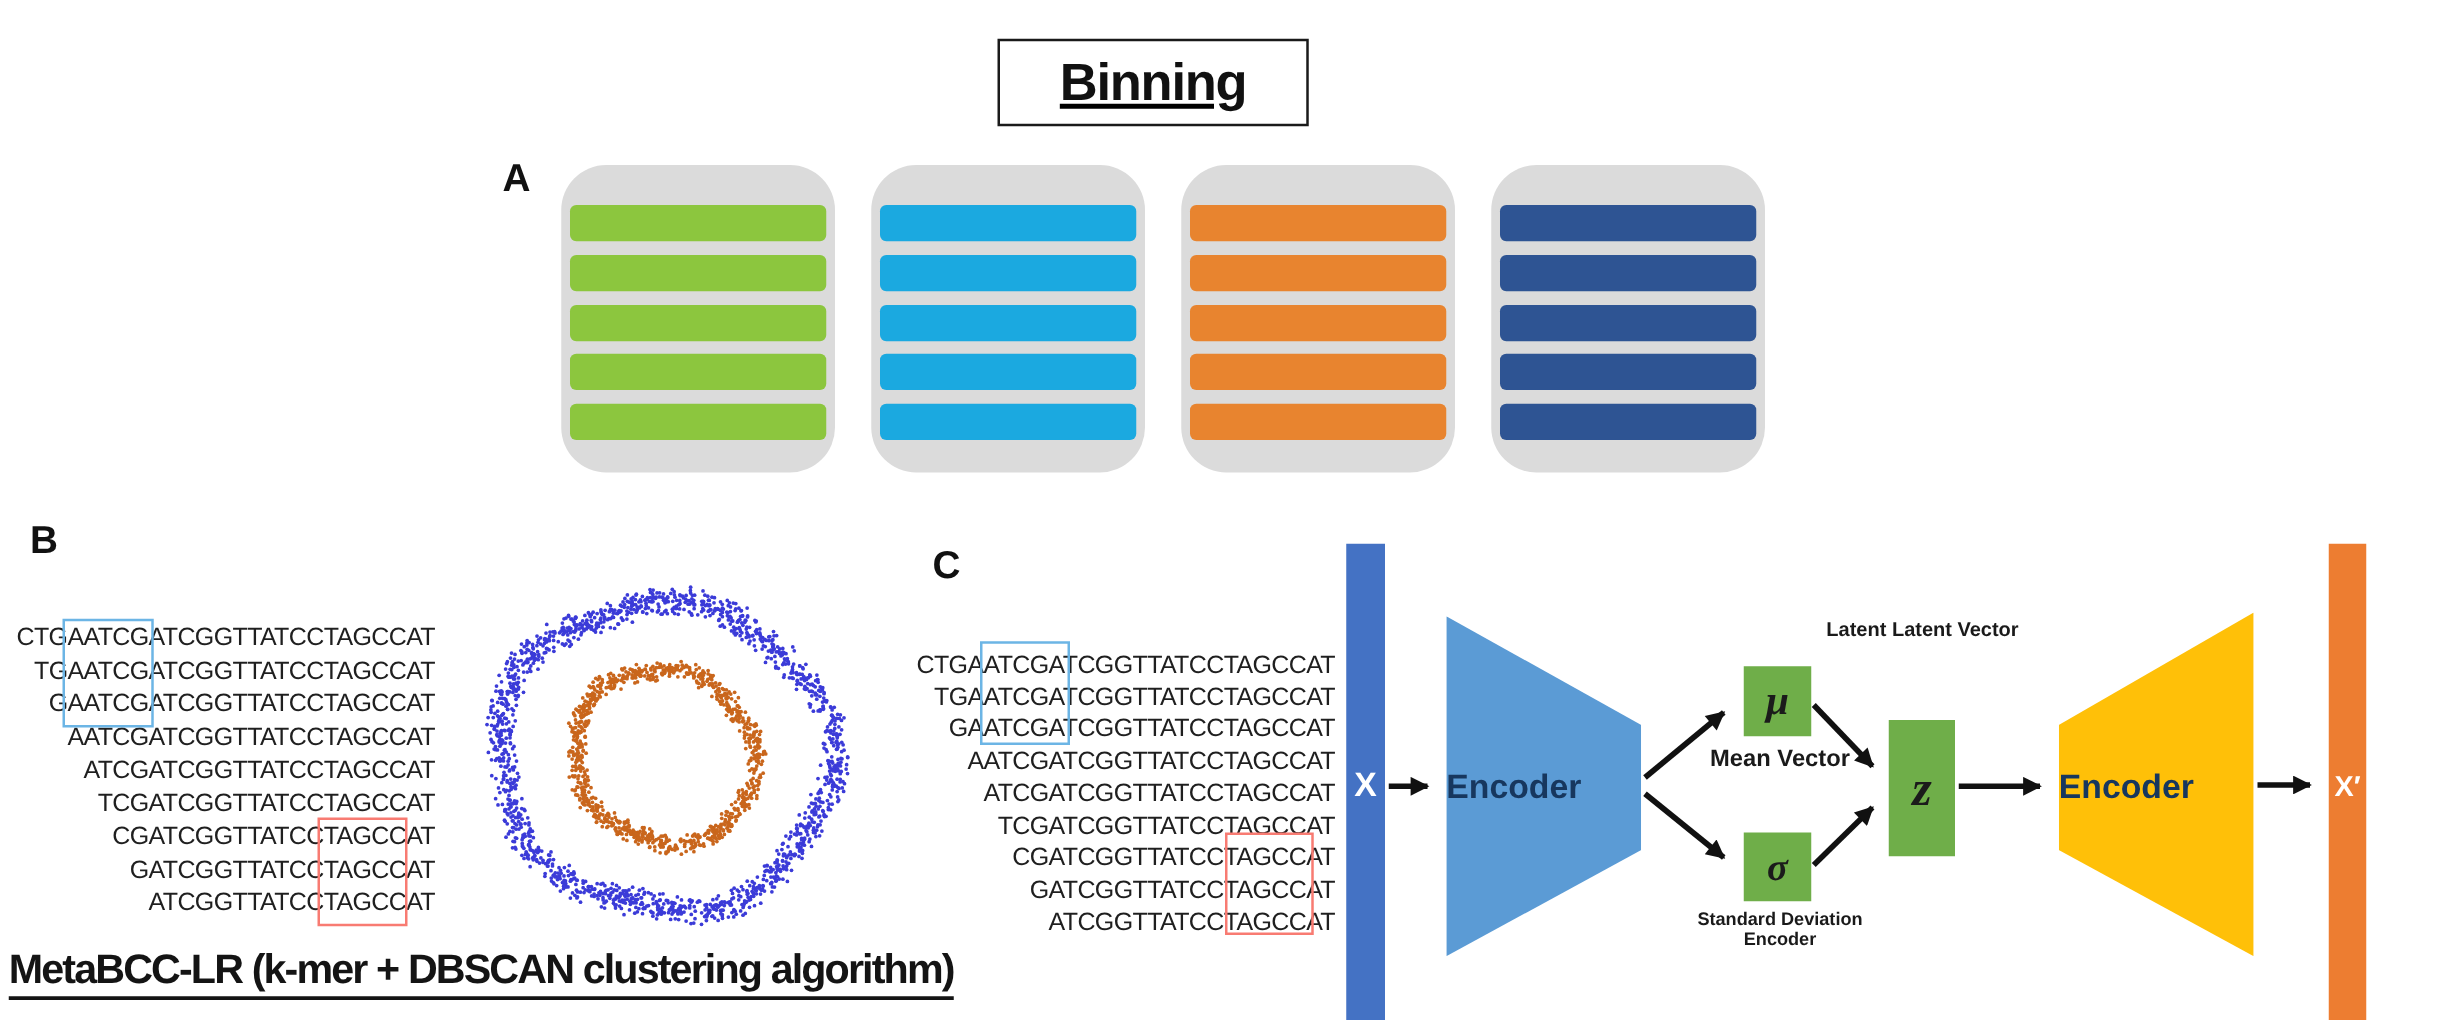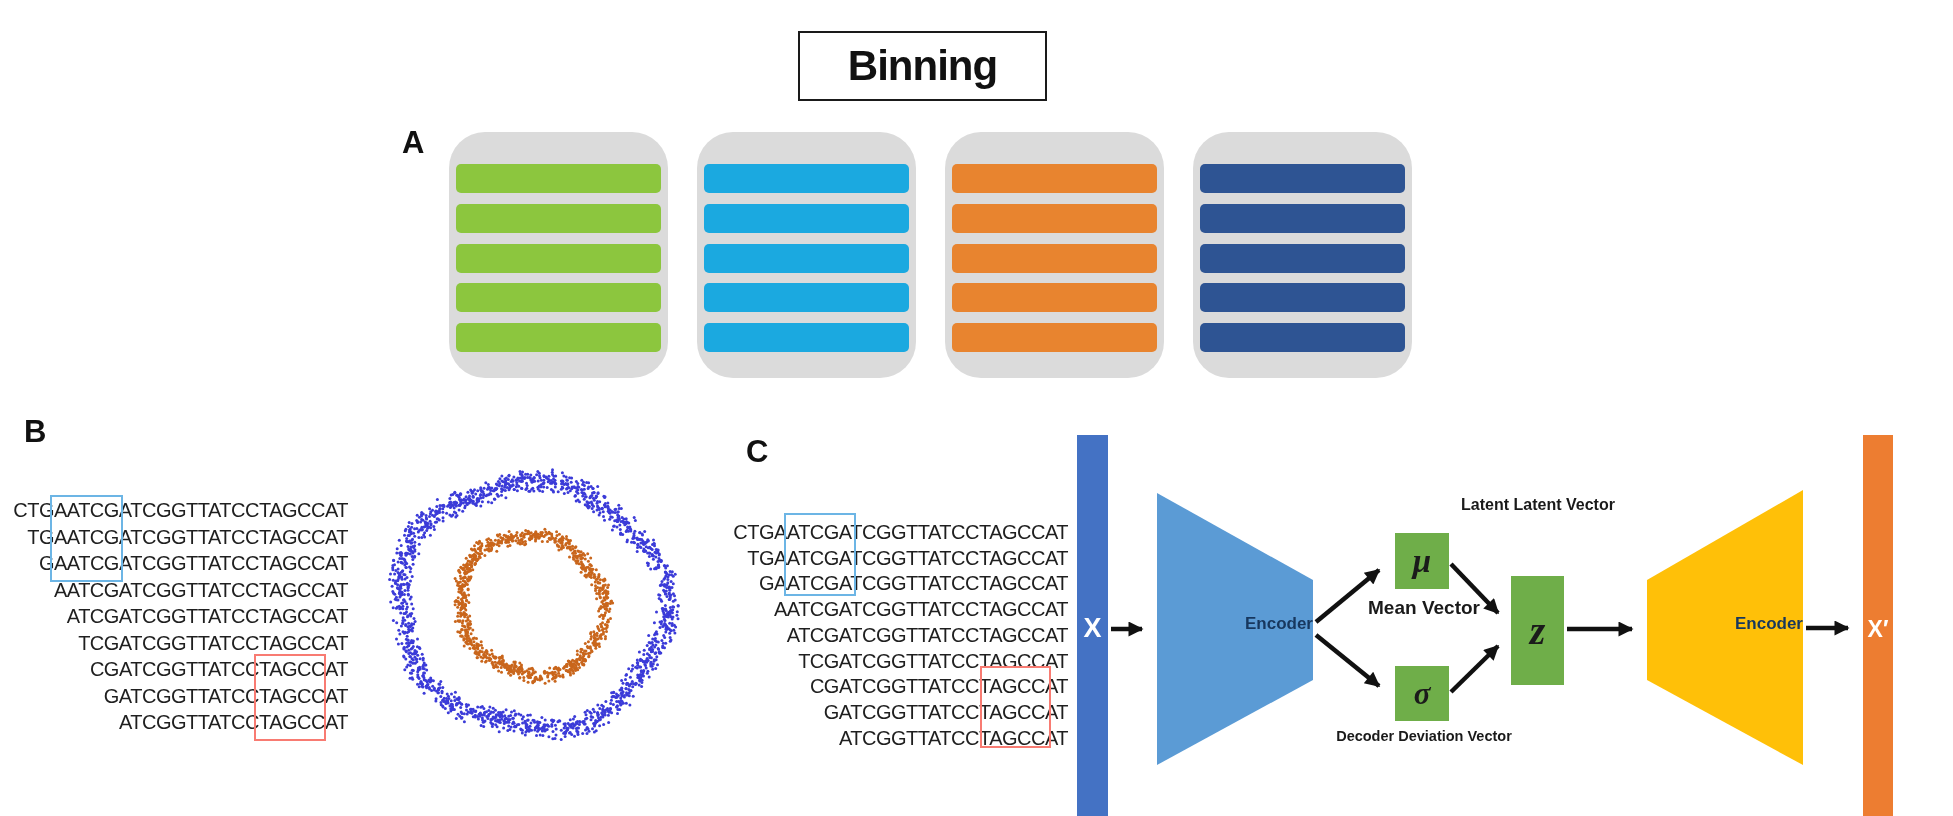--- a/index.html
+++ b/index.html
@@ -1,21 +1,21 @@
 <!DOCTYPE html>
 <html><head>
 <meta charset="utf-8">
 <style>
   html,body{margin:0;padding:0;background:#fff;}
   .stage{position:relative;width:1953px;height:816px;background:#ffffff;overflow:hidden;
          font-family:"Liberation Sans",sans-serif;}
 
   
   .title-box{position:absolute;left:798px;top:31px;width:245px;height:66px;
-             border:2.5px solid #1a1a1a;display:flex;align-items:center;justify-content:center;}
+             border:2.5px solid #1a1a1a;display:flex;align-items:center;justify-content:center;text-decoration:underline;}
   .title-text{font-size:42px;font-weight:800;color:#111;letter-spacing:-1px;}
 
   
   .panel-label{position:absolute;font-size:31px;font-weight:800;color:#111;}
 
   
   .bin{position:absolute;top:132px;width:219px;height:246px;border-radius:36px;}
   .bin .bar{position:absolute;left:7px;width:205px;height:29px;border-radius:5px;}
 
   
@@ -40,21 +40,21 @@
   .vbar-xp{left:1863px;width:30px;}
   .vbar-label{position:absolute;left:0;width:100%;text-align:center;color:#fff;font-weight:800;}
   .vbar-x .vbar-label{top:178px;font-size:27px;}
   .vbar-xp .vbar-label{top:181px;font-size:23px;}
 
   .trap{position:absolute;}
   .trap-encoder{left:1157px;top:490px;width:156px;height:278px;
                 clip-path:polygon(0 3px,156px 90px,156px 190px,0 275px);}
   .trap-decoder{left:1647px;top:488px;width:156px;height:280px;
                 clip-path:polygon(0 92px,156px 2px,156px 277px,0 192px);}
-  .trap-label{position:absolute;left:0;width:100%;text-align:right;font-weight:800;font-size:17px;}
+  .trap-label{position:absolute;left:0;width:100%;text-align:left;font-weight:800;font-size:27px;}
   .trap-encoder .trap-label{top:124px;}
   .trap-decoder .trap-label{top:126px;}
 
   .mini-box{position:absolute;display:flex;align-items:center;justify-content:center;}
   .mu-box{left:1395px;top:533px;width:54px;height:56px;}
   .sigma-box{left:1395px;top:666px;width:54px;height:55px;}
   .z-box{left:1511px;top:576px;width:53px;height:109px;}
   .greek{font-family:"Liberation Serif",serif;font-style:italic;color:#1b1b1b;font-weight:600;}
   .mu-box .greek{font-size:33px;}
   .sigma-box .greek{font-size:31px;}
@@ -2825,20 +2825,21 @@
         <circle cx="107.9" cy="89.2" r="1.5" fill="#C9661C"></circle>
         <circle cx="196.7" cy="208.3" r="1.5" fill="#C9661C"></circle>
         <circle cx="155.4" cy="219.1" r="1.5" fill="#C9661C"></circle>
         <circle cx="134.8" cy="212.6" r="1.5" fill="#C9661C"></circle>
         <circle cx="188.0" cy="89.6" r="1.5" fill="#C9661C"></circle>
         <circle cx="75.1" cy="151.7" r="1.5" fill="#C9661C"></circle>
         <circle cx="225.6" cy="152.3" r="1.5" fill="#C9661C"></circle>
       </g>
   </svg>
 
+  <span class="caption-b">MetaBCC-LR (k-mer + DBSCAN clustering algorithm)</span>
 
   <span class="panel-label" style="left:746px;top:434px;">C</span>
 
   <div id="seqC" class="seq-block seq-c">
       <div>CTGAATCGATCGGTTATCCTAGCCAT</div>
       <div>TGAATCGATCGGTTATCCTAGCCAT</div>
       <div>GAATCGATCGGTTATCCTAGCCAT</div>
       <div>AATCGATCGGTTATCCTAGCCAT</div>
       <div>ATCGATCGGTTATCCTAGCCAT</div>
       <div>TCGATCGGTTATCCTAGCCAT</div>
@@ -2859,21 +2860,21 @@
   </div>
 
   <div class="mini-box mu-box" style="background: rgb(111, 174, 73);">
     <span class="greek">μ</span>
   </div>
   <span class="small-caption cap-mean">Mean Vector</span>
 
   <div class="mini-box sigma-box" style="background: rgb(111, 174, 73);">
     <span class="greek">σ</span>
   </div>
-  <span class="small-caption cap-std">Decoder Deviation Vector</span>
+  <span class="small-caption cap-std">Standard Deviation Encoder</span>
 
   <span class="small-caption cap-sampled">Latent Latent Vector</span>
 
   <div class="mini-box z-box" style="background: rgb(111, 174, 73);">
     <span class="greek">z</span>
   </div>
 
   <div class="trap trap-decoder" id="decoder" style="background: rgb(255, 192, 8);">
     <span class="trap-label" id="decoderLabel" style="color: rgb(23, 55, 94);">Encoder</span>
   </div>

